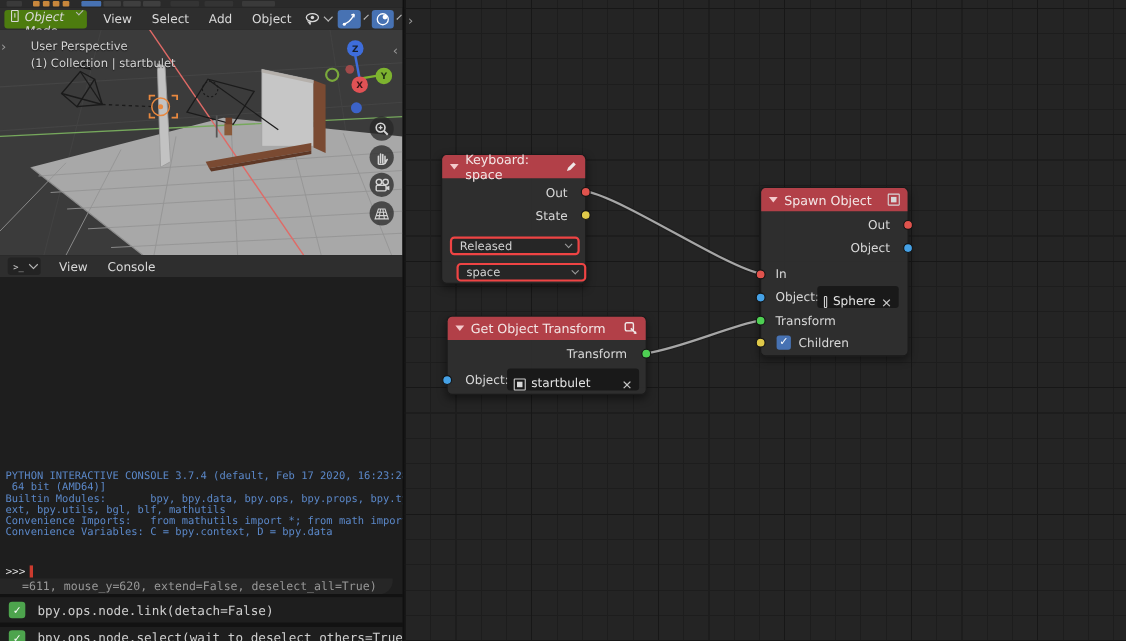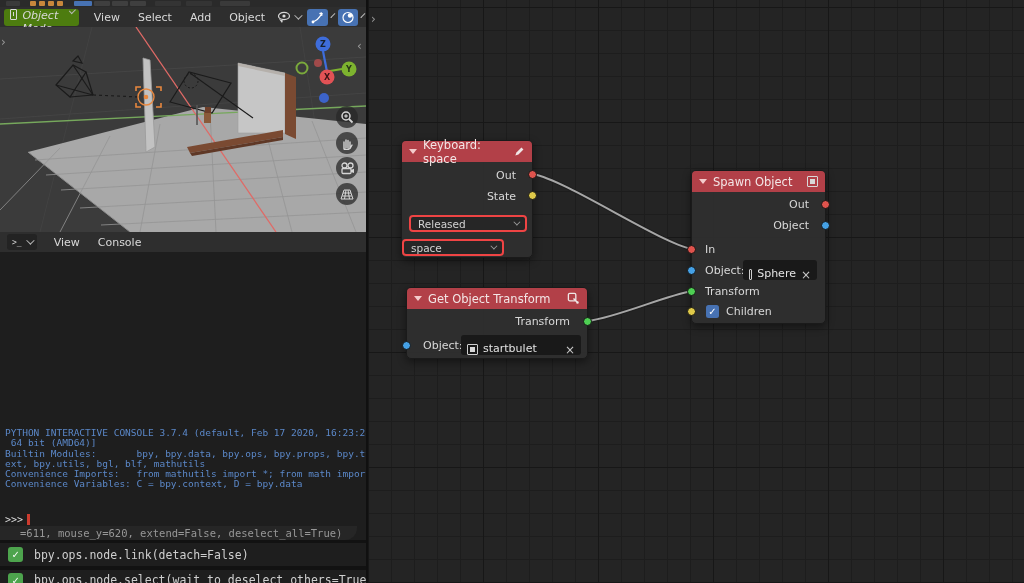--- a/index.html
+++ b/index.html
@@ -218,20 +218,24 @@
           <rect x="205" y="80" width="6" height="6" fill="#6e3f2a"></rect>
         </g>
 
         <g stroke="#e8883f" fill="none" stroke-width="1.4">
           <circle cx="146" cy="70" r="8"></circle>
           <path d="M136,64 v-4 h5 M156,60 h5 v4 M161,76 v4 h-5 M141,80 h-5 v-4" stroke-width="1.6"></path>
           <circle cx="146" cy="70" r="1.6" fill="#e8883f"></circle>
         </g>
       </svg>
 
+      <div id="vp-overlay" class="abs">
+        <div>User Perspective</div>
+        <div>(1) Collection | startbulet</div>
+      </div>
       <span class="abs edge-toggle" style="left:1px;top:10px">›</span>
       <span class="abs edge-toggle" style="left:357px;top:14px">‹</span>
 
       
       <svg class="abs" style="left:293px;top:5px" width="66" height="92" viewBox="0 0 66 92">
         <line x1="30" y1="19" x2="34" y2="40" stroke="#3e6ddb" stroke-width="2.2"></line>
         <line x1="37" y1="39" x2="49" y2="37" stroke="#7db32f" stroke-width="2.2"></line>
         <circle cx="9" cy="36" r="5.5" fill="none" stroke="#7aa93c" stroke-width="2"></circle>
         <circle cx="25" cy="31" r="4" fill="#a04a4a"></circle>
         <circle cx="31" cy="66" r="5" fill="#3c63c8"></circle>
@@ -334,21 +338,21 @@
         </svg>
       </div>
       <span class="nlabel" style="right:16px;top:28px">Out</span>
       <span class="socket" style="right:-5px;top:29px;background:#e0534d"></span>
       <span class="nlabel" style="right:16px;top:49px">State</span>
       <span class="socket" style="right:-5px;top:50px;background:#dfc949"></span>
       <div class="dropdown" style="left:7px;top:74px;width:118px">
         <span>Released</span>
         <span class="chev"></span>
       </div>
-      <div class="dropdown" style="left:0;top:98px;width:102px">
+      <div class="dropdown" style="left:13px;top:98px;width:118px">
         <span>space</span>
         <span class="chev"></span>
       </div>
     </div>
 
     <div class="node" style="left:323px;top:170px;width:135px;height:154px">
       <div class="nheader" style="background:#b24048">
         <span class="tri-down"></span>
         <span>Spawn Object</span>
         <span class="spacer"></span>

